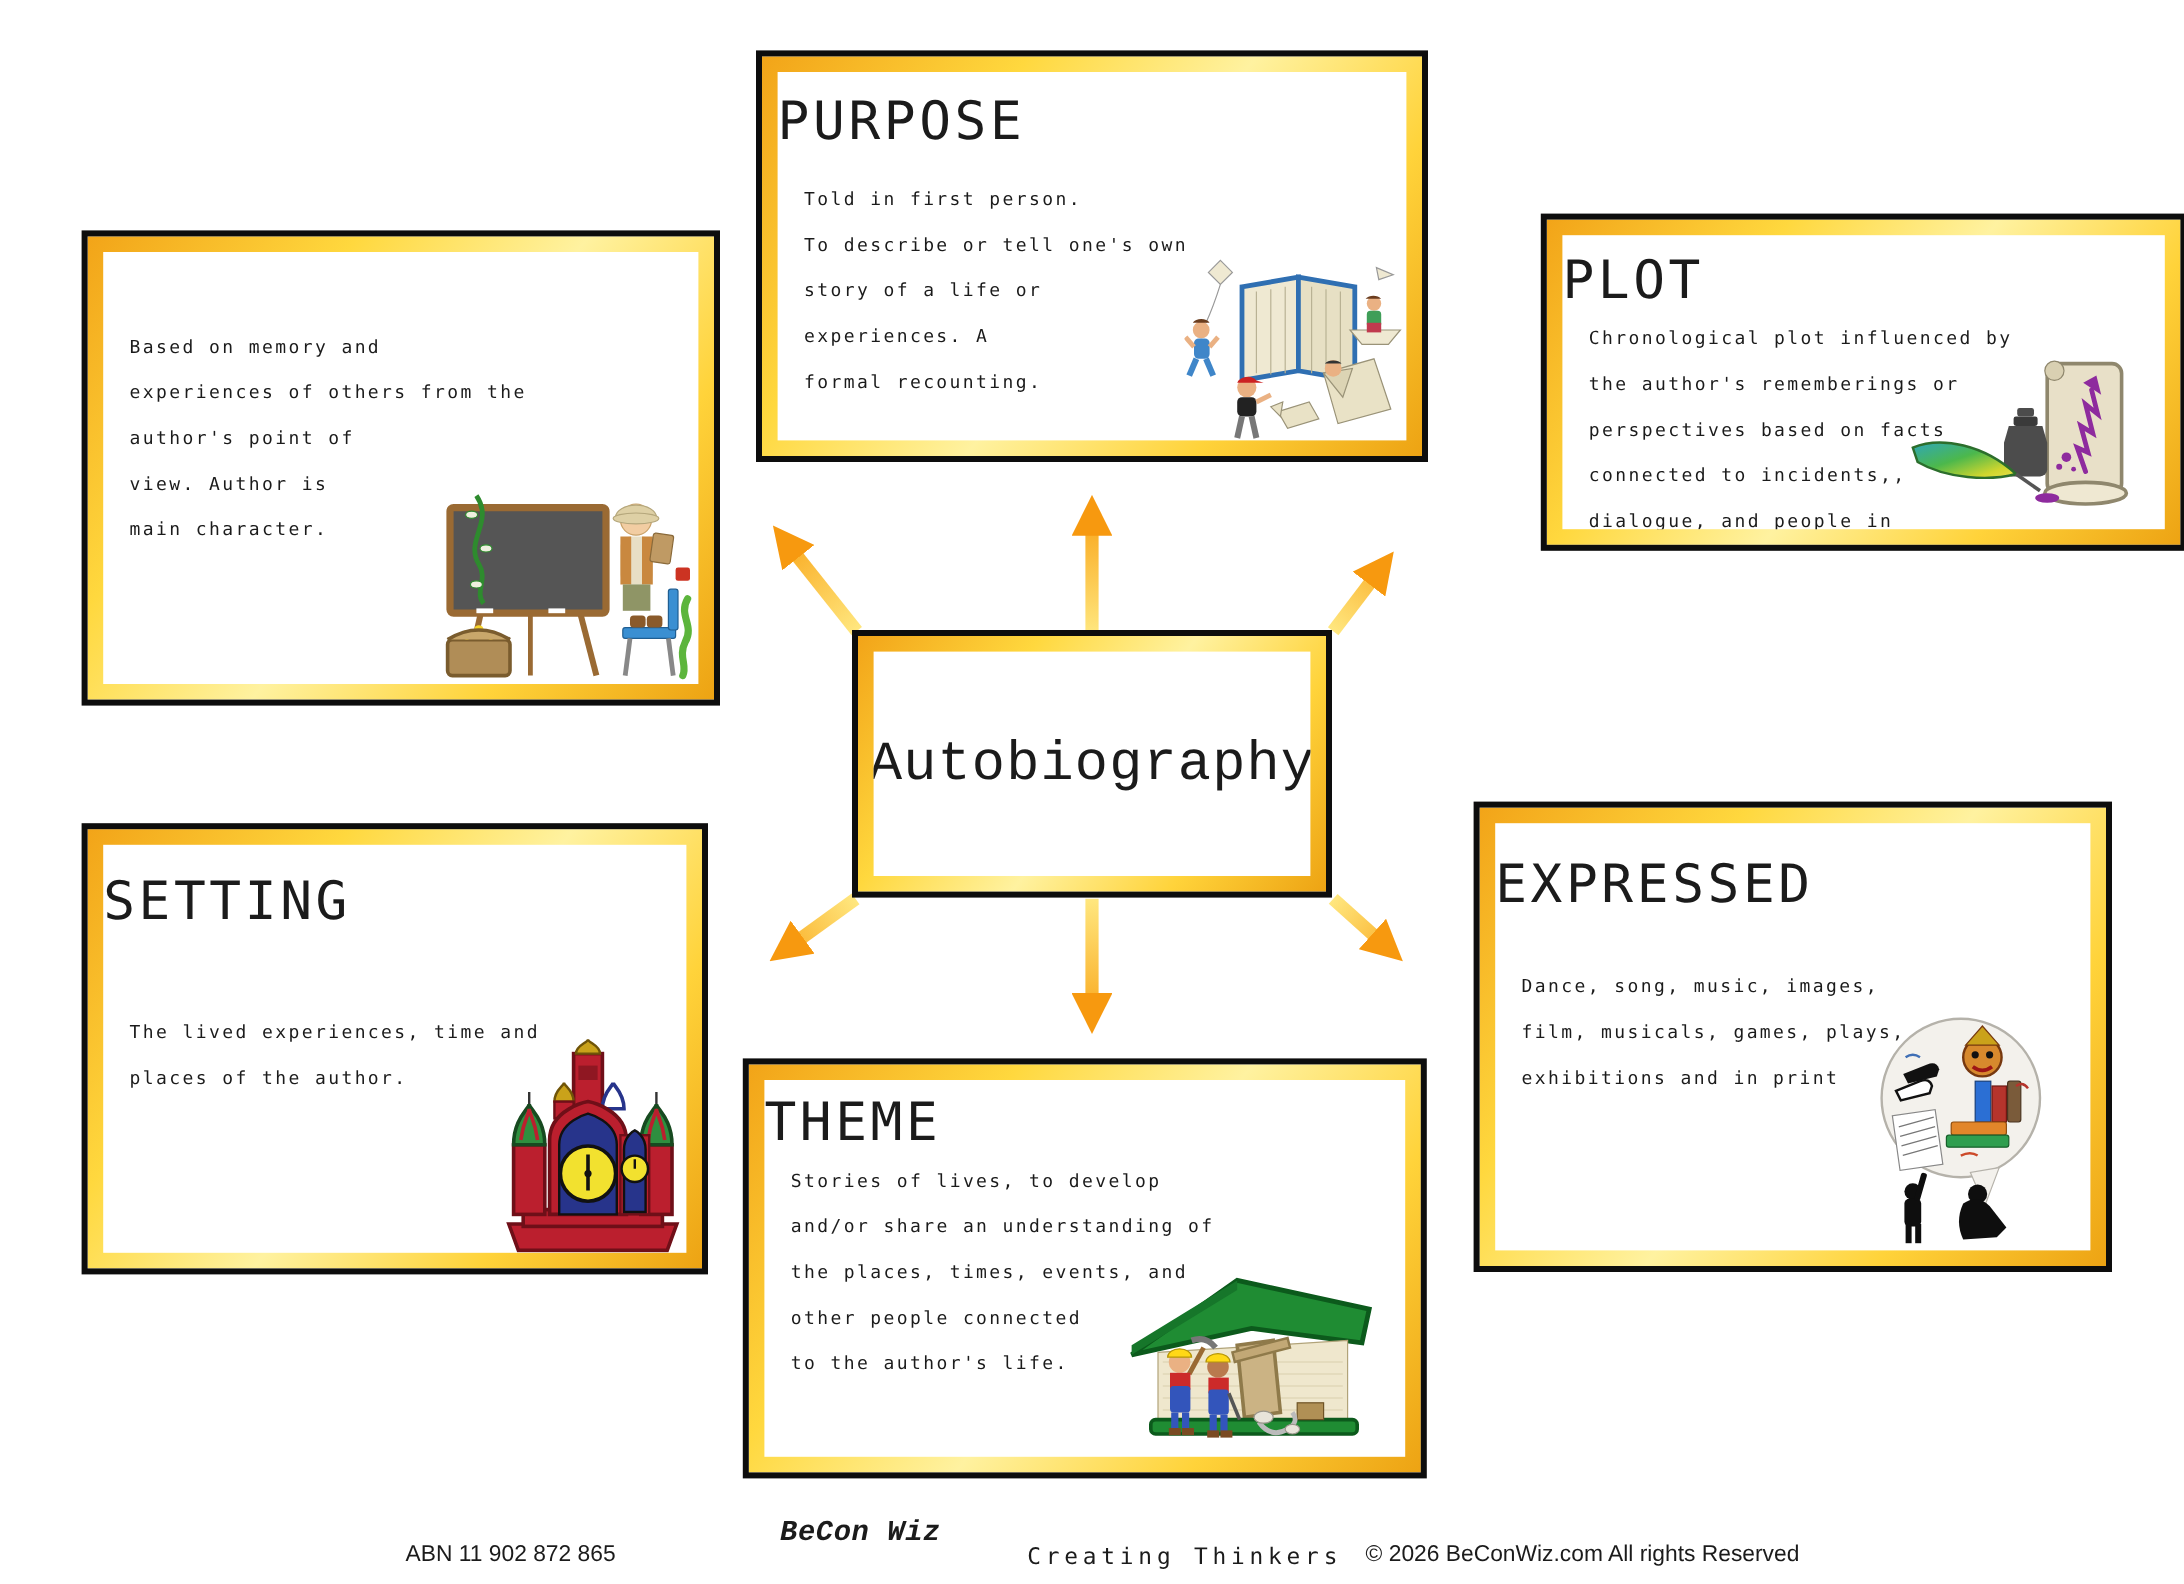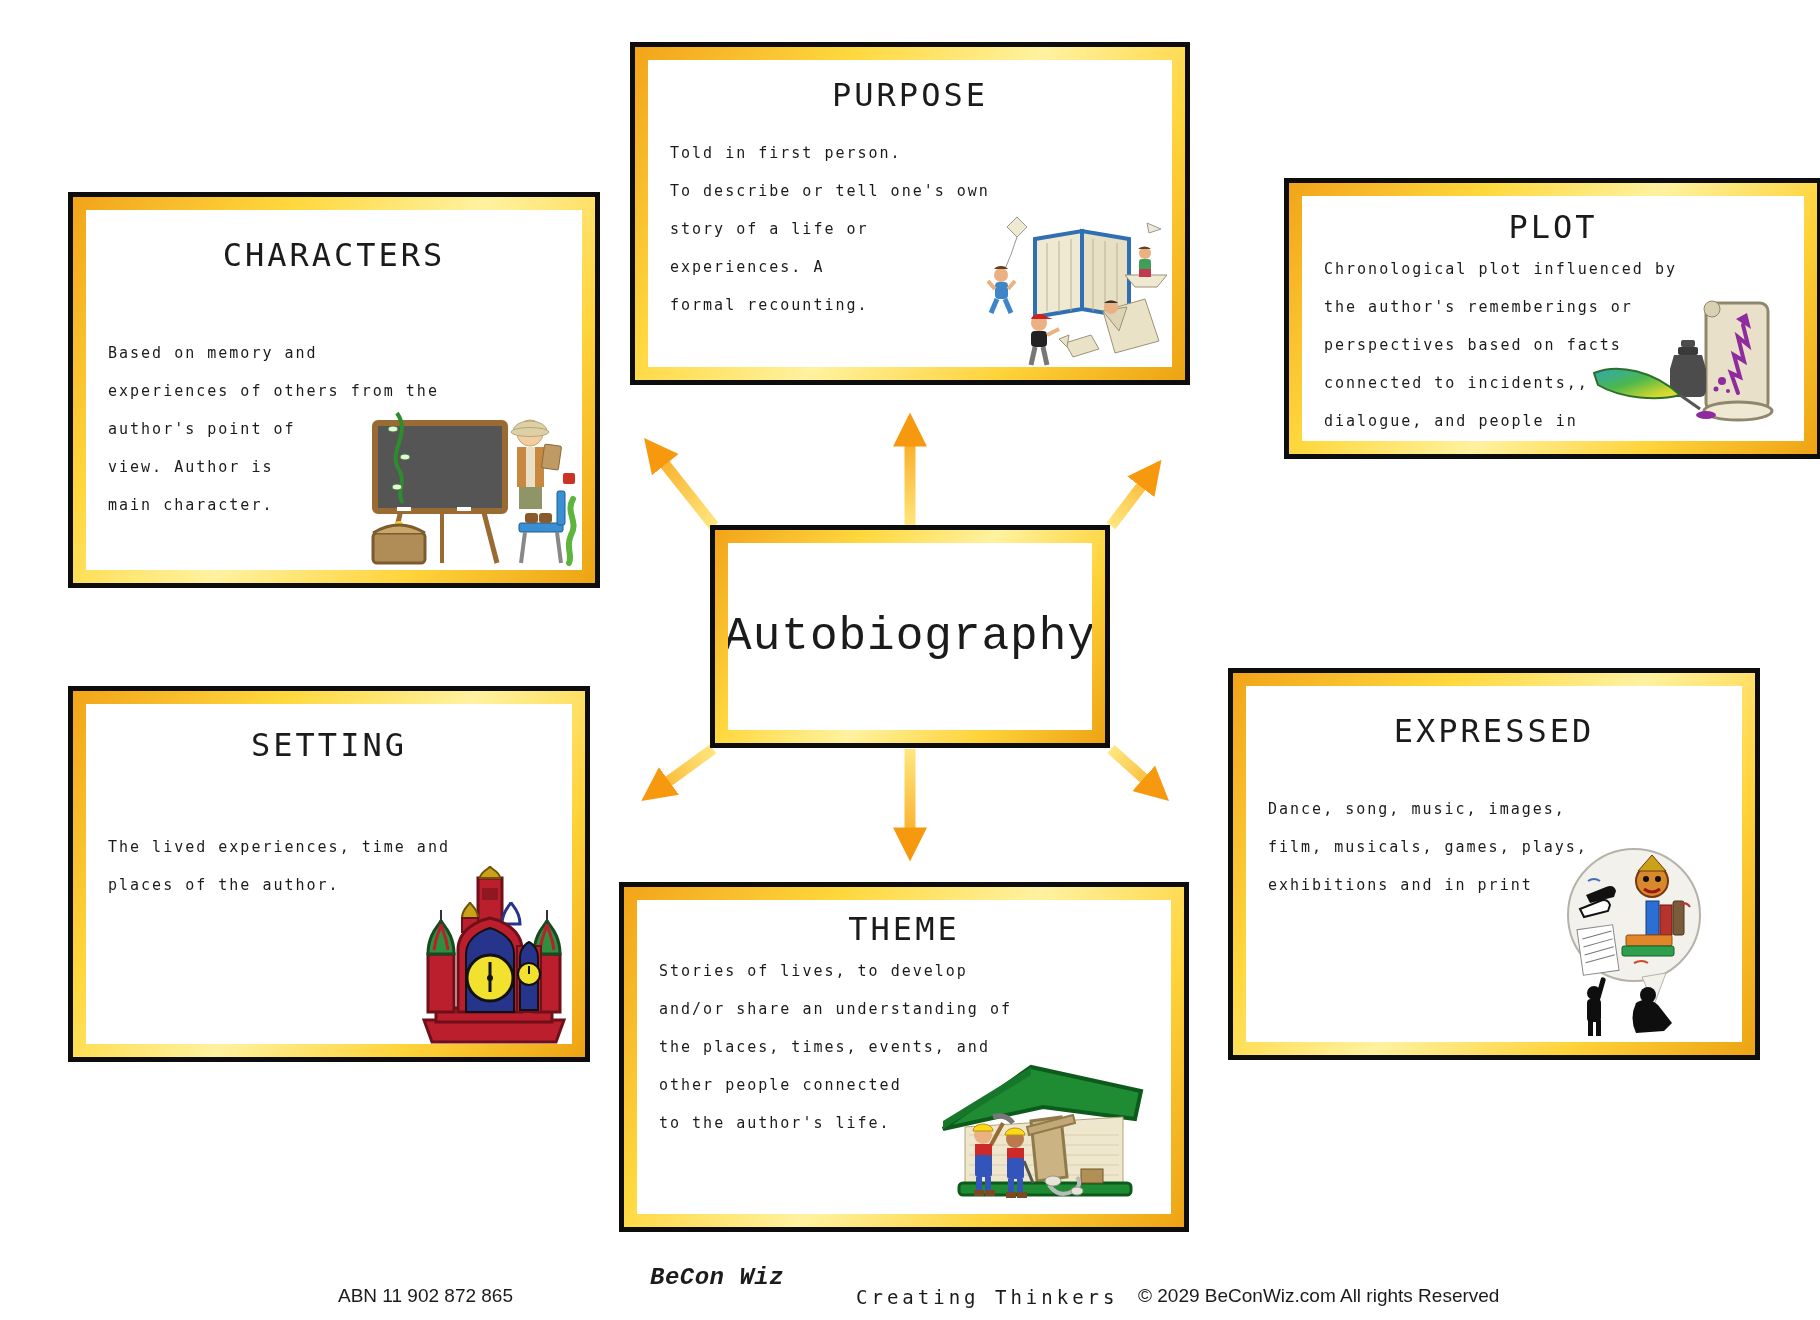--- a/index.html
+++ b/index.html
@@ -2,21 +2,21 @@
 <html><head>
 <meta charset="utf-8">
 <style>
   html,body{margin:0;padding:0;background:#fff;}
   .stage{position:relative;width:1820px;height:1320px;background:#ffffff;overflow:hidden;
          font-family:"DejaVu Sans Mono",monospace;color:#1b1b1b;}
   .overlay{position:absolute;left:0;top:0;z-index:1;pointer-events:none;}
   .card{position:absolute;z-index:2;box-sizing:border-box;border:5px solid #0d0d0d;
         background:linear-gradient(126deg,#f2a418 0%,#ffd83e 28%,#fff2a0 52%,#ffd33a 76%,#eda313 100%);}
   .inner{position:absolute;inset:13px;background:#ffffff;overflow:hidden;}
-  .title{text-align:center;font-size:32px;letter-spacing:3px;font-weight:500;}
+  .title{text-align:left;font-size:44px;letter-spacing:3px;font-weight:500;}
   .bodytext{font-size:15px;letter-spacing:2px;line-height:38px;margin-left:22px;white-space:nowrap;}
   .c-purpose .title{margin-top:16px}   .c-purpose .bodytext{margin-top:20px}
   .c-characters .title{margin-top:26px}.c-characters .bodytext{margin-top:60px}
   .c-plot .title{margin-top:12px}      .c-plot .bodytext{margin-top:4px}
   .c-setting .title{margin-top:22px}   .c-setting .bodytext{margin-top:64px}
   .c-theme .title{margin-top:10px}     .c-theme .bodytext{margin-top:4px}
   .c-expressed .title{margin-top:26px} .c-expressed .bodytext{margin-top:40px}
   .illus{position:absolute;}
   #il-characters{right:0;bottom:0;width:215px;height:175px}
   #il-purpose{right:0;bottom:-4px;width:185px;height:160px}
@@ -110,21 +110,20 @@
         <circle cx="158" cy="42" r="6" fill="#eab183"></circle>
         <path d="M151,38 a8,6 0 0 1 13,0" fill="#6b3d1e"></path>
         <rect x="152" y="48" width="12" height="14" rx="3" fill="#3f9e58"></rect>
         <rect x="152" y="58" width="12" height="8" fill="#c03a4e"></rect>
       </svg>
     </div>
   </div>
 
   <div class="card c-characters" style="left:68px;top:192px;width:532px;height:396px">
     <div class="inner">
-      <div class="title">CHARACTERS</div>
       <div class="bodytext">Based on memory and<br>experiences of others from the<br>author's point of<br>view. Author is<br>main character.</div>
       <svg class="illus" id="il-characters" viewBox="0 0 215 175">
         <line x1="35" y1="110" x2="22" y2="168" stroke="#9a6a33" stroke-width="5"></line>
         <line x1="115" y1="110" x2="130" y2="168" stroke="#9a6a33" stroke-width="5"></line>
         <line x1="75" y1="115" x2="75" y2="168" stroke="#9a6a33" stroke-width="4"></line>
         <rect x="8" y="28" width="130" height="88" fill="#555" stroke="#9a6a33" stroke-width="6" rx="3"></rect>
         <rect x="30" y="112" width="14" height="4" fill="#fff"></rect>
         <rect x="90" y="112" width="14" height="4" fill="#fff"></rect>
         <path d="M30,18 C45,40 20,55 32,75 C40,88 28,98 36,108" fill="none" stroke="#2e8b2e" stroke-width="4"></path>
         <ellipse cx="26" cy="34" rx="5" ry="3" fill="#efefdf" stroke="#2e8b2e"></ellipse>
@@ -298,15 +297,15 @@
           <circle cx="98" cy="152" r="8"></circle>
           <path d="M86,160 q12,-8 22,2 l14,18 -8,8 -28,2 q-7,-15 0,-30 z"></path>
         </g>
       </svg>
     </div>
   </div>
 
   <div class="footer-item" id="f-abn">ABN 11 902 872 865</div>
   <div class="footer-item" id="f-logo">BeCon Wiz</div>
   <div class="footer-item" id="f-tagline">Creating Thinkers</div>
-  <div class="footer-item" id="f-copy">© 2029 BeConWiz.com All rights Reserved</div>
+  <div class="footer-item" id="f-copy">© 2026 BeConWiz.com All rights Reserved</div>
 
 </div>
 
 </body></html>

